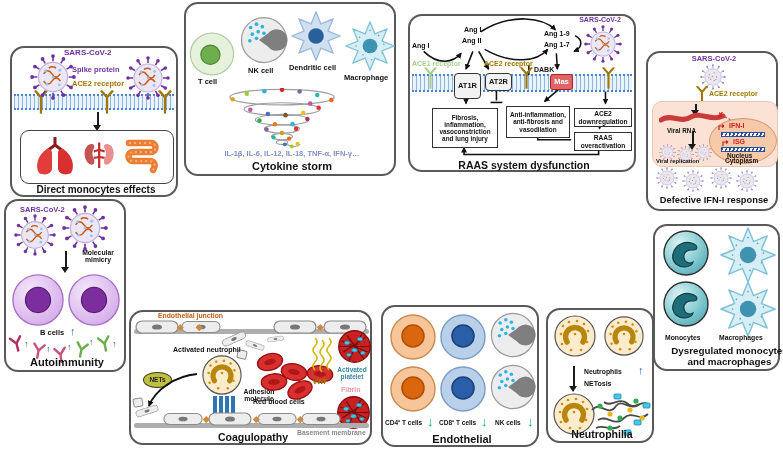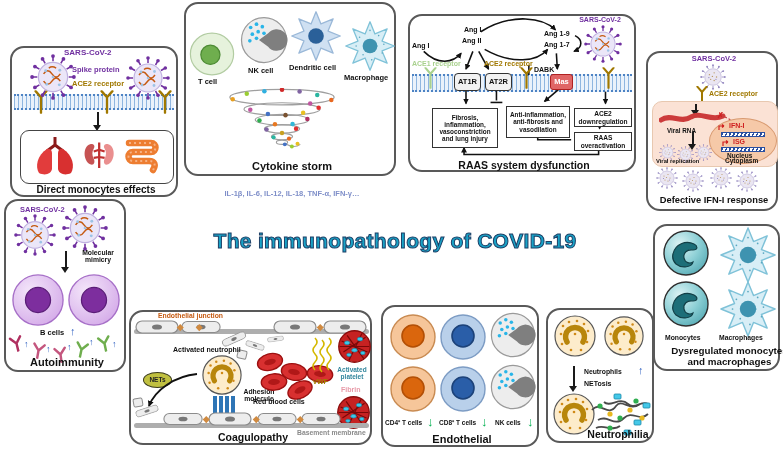--- a/index.html
+++ b/index.html
@@ -205,21 +205,20 @@
     </symbol>
     <symbol id="sym-gut" viewBox="0 0 44 44">
       <path d="M6 8 H28 C34 8 34 17 28 17 H10 C4 17 4 26 10 26 H26 C32 26 33 30 30 35" stroke="#ed7d31" stroke-width="6.5" stroke-linecap="round" fill="none"></path>
       <path d="M6 8 H28 C34 8 34 17 28 17 H10 C4 17 4 26 10 26 H26 C32 26 33 30 30 35" stroke="#f6b183" stroke-width="2" stroke-dasharray="2 3" fill="none"></path>
     </symbol>
   </defs>
 </svg>
 
 <div class="stage">
 
-  <div class="title" style="left:205px;top:229px;width:380px;font-size:21px;">The immunopathology of COVID-19</div>
 
   <section class="p" style="left:10px;top:46px;width:168px;height:151px;">
     <div class="mem" style="top:46px;height:16px;"></div>
     <svg class="abs" style="left:22px;top:42px;width:14px;height:24px;color:#a07800" viewBox="0 0 18 30">
         <use href="#sym-receptor"></use>
       </svg>
     <svg class="abs" style="left:88px;top:42px;width:14px;height:24px;color:#a07800" viewBox="0 0 18 30">
         <use href="#sym-receptor"></use>
       </svg>
     <svg class="abs" style="left:146px;top:42px;width:14px;height:24px;color:#a07800" viewBox="0 0 18 30">
@@ -297,21 +296,21 @@
         <circle cx="58" cy="59" r="3.2" fill="#8064a2"></circle>
           <circle cx="80" cy="64" r="3.2" fill="#c8a020"></circle>
           <circle cx="100" cy="58" r="3.2" fill="#e03030"></circle>
         <circle cx="68" cy="70" r="3" fill="#2ab5a0"></circle>
           <circle cx="90" cy="72" r="3" fill="#e86820"></circle>
         <circle cx="84" cy="80" r="2.8" fill="#4472c4"></circle>
           <circle cx="94" cy="83" r="2.8" fill="#9acd32"></circle>
           <circle cx="102" cy="79" r="2.8" fill="#e8c020"></circle>
       </g>
     </svg>
-    <div class="lbl" style="left:0;top:146px;width:212px;text-align:center;font-size:7.5px;color:#7f8fc9;white-space:nowrap;margin-top:40px;">IL-1β, IL-6, IL-12, IL-18, TNF-α, IFN-γ…</div>
+    <div class="lbl" style="left:0;top:146px;width:212px;text-align:center;font-size:7.5px;color:#7f8fc9;white-space:nowrap;">IL-1β, IL-6, IL-12, IL-18, TNF-α, IFN-γ…</div>
     <div class="cap" style="left:0;top:156px;width:212px;font-size:11px;">Cytokine storm</div>
   </section>
 
   <section class="p" style="left:408px;top:14px;width:228px;height:158px;">
     <div class="mem" style="top:58px;height:18px;"></div>
     <svg class="ov" viewBox="0 0 228 158">
       <g fill="none" stroke="#111" stroke-width="1.6">
         <path d="M14 36 C28 50 44 48 52 38" marker-end="url(#mA)"></path>
         <path d="M72 16 C104 -4 136 2 148 14" marker-end="url(#mA)"></path>
         <path d="M76 34 C104 50 130 46 140 34" marker-end="url(#mA)"></path>
@@ -345,21 +344,21 @@
     <div class="lbl" style="left:124px;top:50px;font-size:7px;">DABK</div>
     <svg class="abs" style="left:14px;top:50px;width:13px;height:24px;color:#a9d18e" viewBox="0 0 18 30">
         <use href="#sym-receptor"></use>
       </svg>
     <svg class="abs" style="left:110px;top:50px;width:13px;height:24px;color:#a07800" viewBox="0 0 18 30">
         <use href="#sym-receptor"></use>
       </svg>
     <svg class="abs" style="left:192px;top:50px;width:13px;height:24px;color:#a07800" viewBox="0 0 18 30">
         <use href="#sym-receptor"></use>
       </svg>
-    <div class="rbox" style="left:44px;top:57px;width:27px;height:18px;font-size:7.5px;background:#f2f2f2;border-radius:4px;">AT1R</div>
+    <div class="rbox" style="left:44px;top:57px;width:27px;height:26px;font-size:7.5px;background:#f2f2f2;border-radius:4px;">AT1R</div>
     <div class="rbox" style="left:75px;top:57px;width:27px;height:18px;font-size:7.5px;background:#f2f2f2;border-radius:4px;">AT2R</div>
     <div class="rbox" style="left:140px;top:58px;width:23px;height:16px;font-size:7.5px;background:#e06666;border-color:#b02020;color:#fff;border-radius:3px;">Mas</div>
     <div class="rbox" style="left:22px;top:92px;width:66px;height:40px;font-size:6.4px;">Fibrosis,
 inflammation,
 vasoconstriction
 and lung injury</div>
     <div class="rbox" style="left:96px;top:90px;width:64px;height:32px;font-size:6.4px;">Anti-inflammation,
 anti-fibrosis and
 vasodilation</div>
     <div class="rbox" style="left:164px;top:92px;width:58px;height:19px;font-size:6.6px;">ACE2
@@ -630,21 +629,21 @@
           <circle cx="40" cy="20" r="2.6"></circle>
           <circle cx="52" cy="28" r="2.6"></circle>
         </g>
       <g fill="#45c8e8" stroke="#1a88a8" stroke-width="0.8">
           <rect x="24" y="4" width="7" height="5" rx="1"></rect>
           <rect x="44" y="30" width="7" height="5" rx="1"></rect>
           <rect x="53" y="13" width="7" height="5" rx="1"></rect>
           <rect x="34" y="40" width="7" height="5" rx="1"></rect>
         </g>
     </svg>
-    <div class="cap" style="left:0;top:118px;width:108px;font-size:10.5px;margin-left:16px;">Neutrophilia</div>
+    <div class="cap" style="left:0;top:118px;width:108px;font-size:10.5px;">Neutrophilia</div>
   </section>
 
   <section class="p" style="left:653px;top:224px;width:127px;height:147px;">
     <svg class="abs" style="left:7px;top:3px;width:48px;height:48px;" viewBox="0 0 48 48">
         <use href="#sym-mono"></use>
       </svg>
     <svg class="abs" style="left:64px;top:0px;width:58px;height:58px;" viewBox="0 0 60 60">
         <use href="#sym-macro"></use>
       </svg>
     <svg class="abs" style="left:7px;top:54px;width:48px;height:48px;" viewBox="0 0 48 48">

